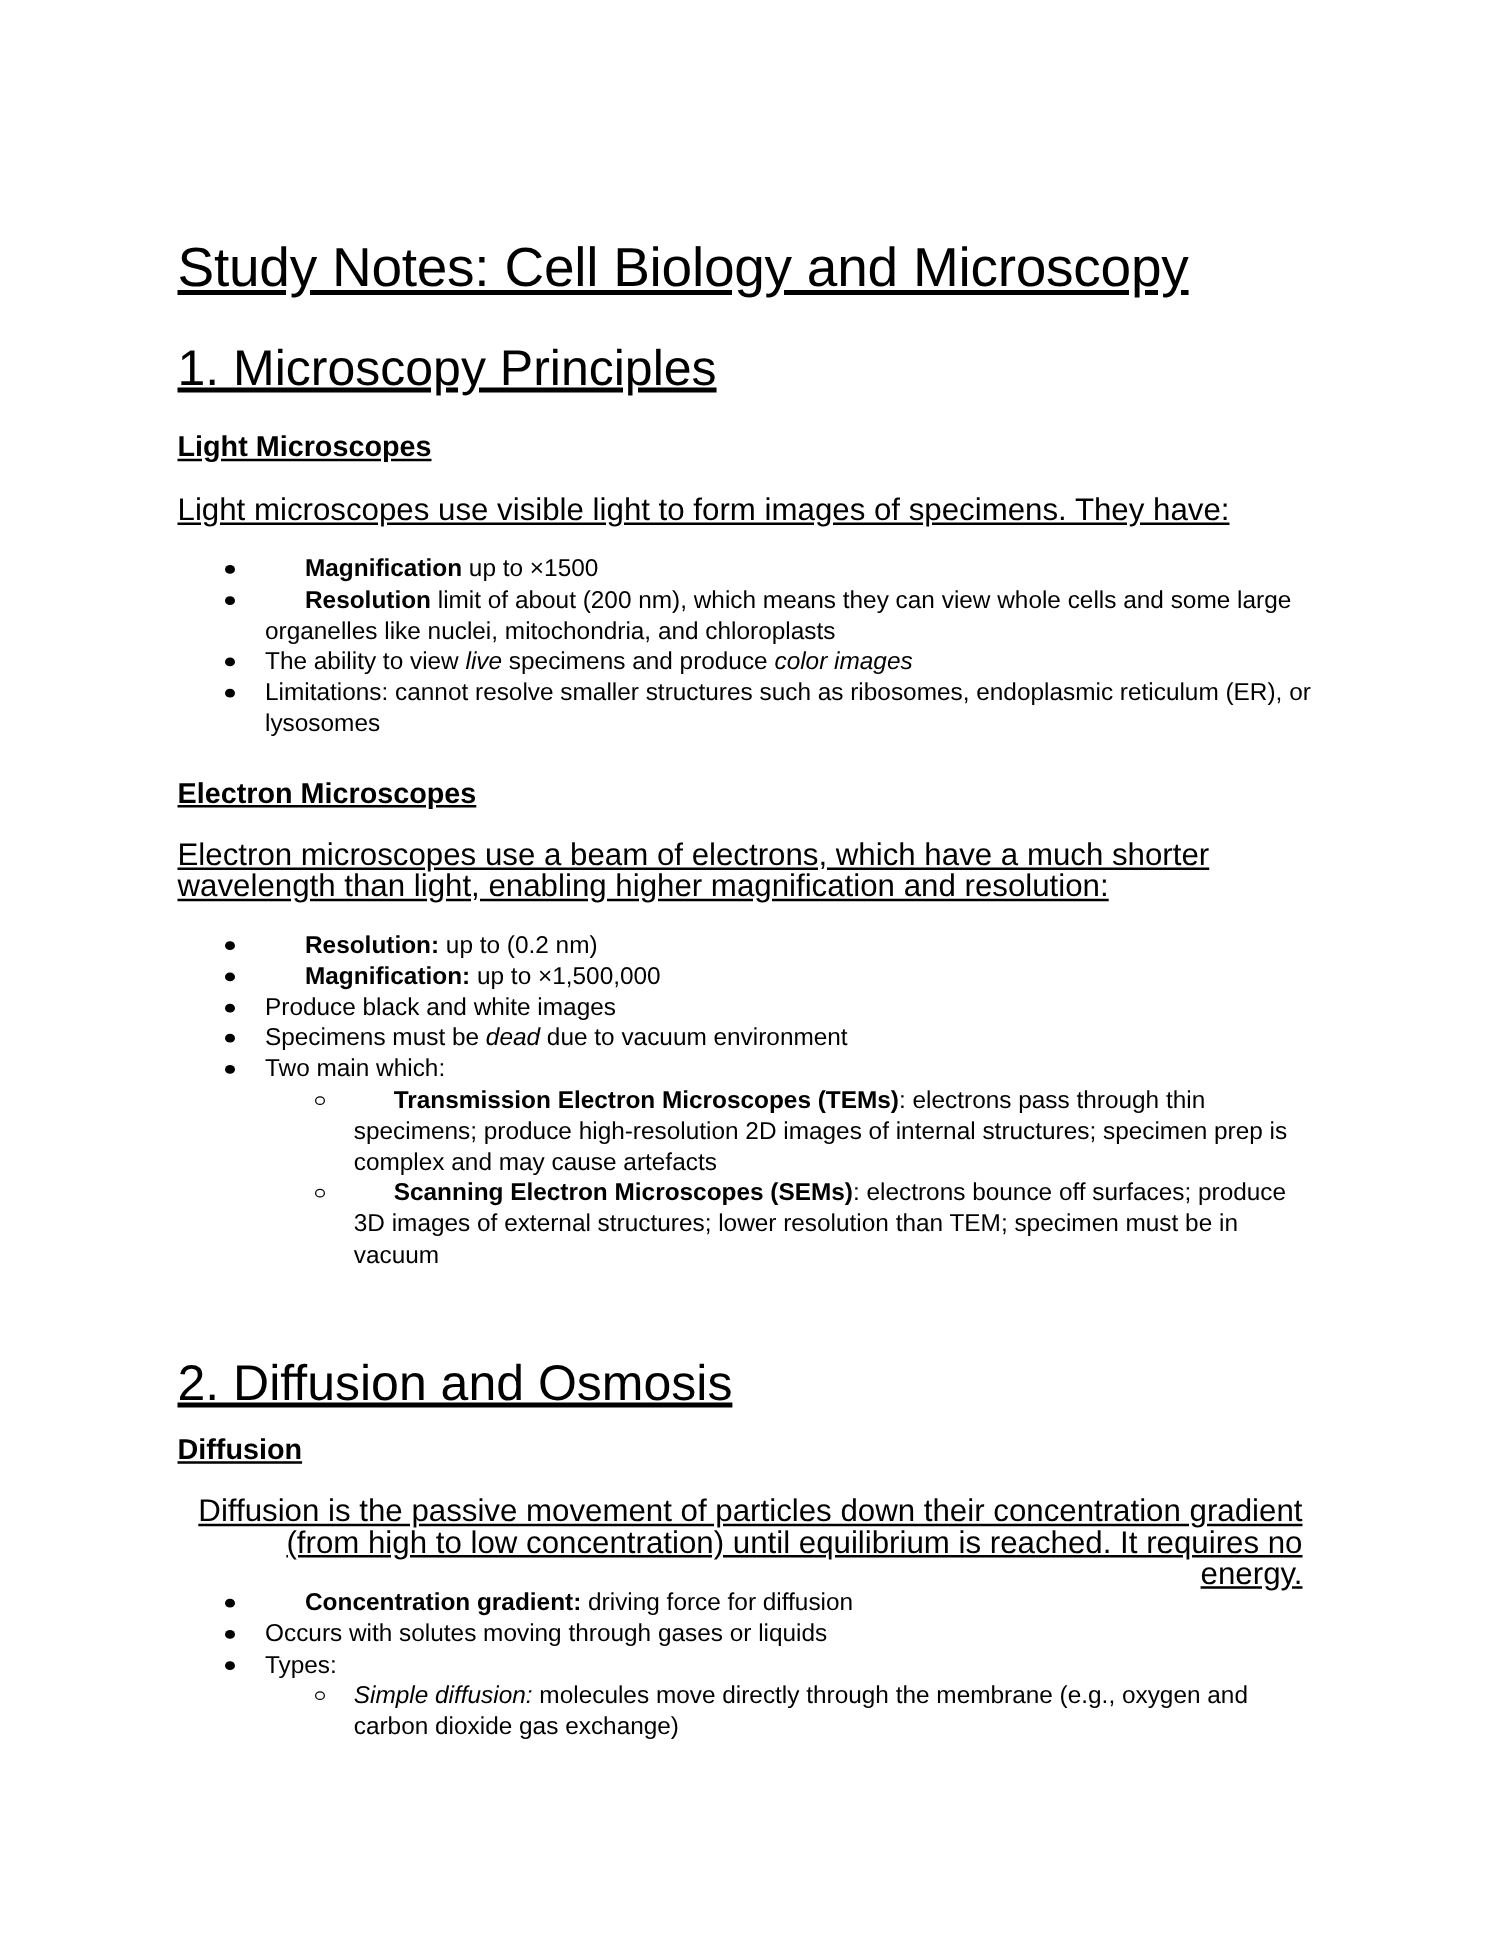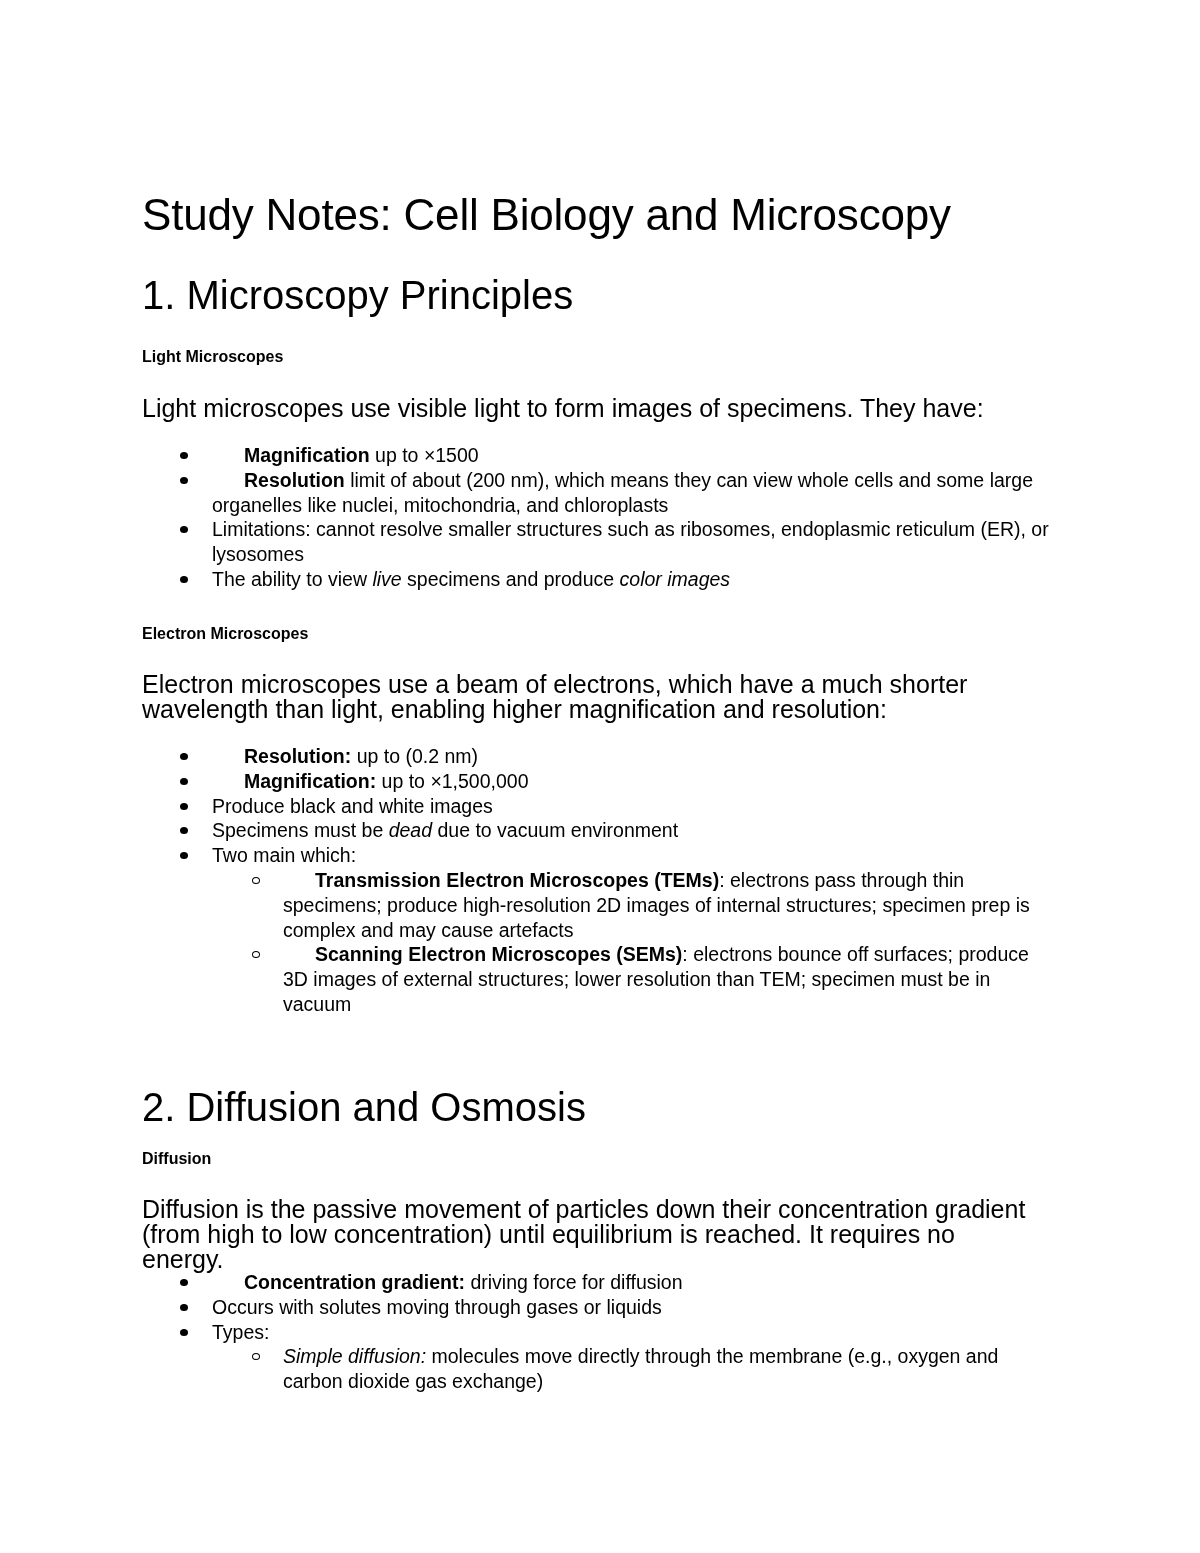--- a/index.html
+++ b/index.html
@@ -1,24 +1,24 @@
 <!DOCTYPE html>
 <html><head>
   <meta charset="utf-8">
   <style>
     html, body { margin: 0; padding: 0; background: #ffffff; }
     body {
       width: 1200px; height: 1553px; position: relative; overflow: hidden;
       font-family: "Liberation Sans", sans-serif; color: #000000;
     }
     .page { position: absolute; left: 142px; top: 0; width: 930px; }
-    .abs { position: absolute; left: 0; white-space: nowrap; }
+    .abs { position: absolute; left: 0; white-space: nowrap; text-decoration: underline; }
     .title { font-size: 44px; line-height: 50px; font-weight: normal; margin: 0; letter-spacing: -0.2px; }
     .h2 { font-size: 40px; line-height: 38px; font-weight: normal; margin: 0; }
-    .h3 { font-size: 16px; line-height: 28px; font-weight: bold; margin: 0; }
+    .h3 { font-size: 23px; line-height: 28px; font-weight: bold; margin: 0; }
     .p { font-size: 25px; line-height: 24.8px; margin: 0; white-space: normal; width: 920px; }
     ul { margin: 0; padding: 0; list-style: none; }
     .list { position: absolute; left: 0; width: 930px; font-size: 19.5px; line-height: 24.8px; }
     .li { position: relative; padding-left: 70px; }
     .li > .bullet {
       position: absolute; left: 38px; top: 9px; width: 8px; height: 7px;
       background: #000; border-radius: 50%;
     }
     .sub { margin: 0; padding: 0; list-style: none; }
     .sli { position: relative; padding-left: 141px; margin-left: -70px; }
@@ -46,25 +46,25 @@
     <li class="li">
       <span class="bullet"></span>
       <b>Magnification</b><span> up to ×1500</span>
     </li>
     <li class="li">
       <span class="bullet"></span>
       <b>Resolution</b><span> limit of about (200 nm), which means they can view whole cells and some large organelles like nuclei, mitochondria, and chloroplasts</span>
     </li>
     <li class="li">
       <span class="bullet"></span>
-      <span>Limitations: cannot resolve smaller structures such as ribosomes, endoplasmic reticulum (ER), or lysosomes</span>
+      <span>The ability to view </span><i>live</i><span> specimens and produce </span><i>color images</i>
     </li>
     <li class="li">
       <span class="bullet"></span>
-      <span>The ability to view </span><i>live</i><span> specimens and produce </span><i>color images</i>
+      <span>Limitations: cannot resolve smaller structures such as ribosomes, endoplasmic reticulum (ER), or lysosomes</span>
     </li>
   </ul>
 
   <h3 class="abs h3" style="top:620px;">Electron Microscopes</h3>
 
   <p class="abs p" style="top:672px; width:900px;">Electron microscopes use a beam of electrons, which have a much shorter wavelength than light, enabling higher magnification and resolution:</p>
 
   <ul class="list" style="top:744px;">
     <li class="li">
       <span class="bullet"></span>
@@ -95,21 +95,21 @@
           <b>Scanning Electron Microscopes (SEMs)</b><span>: electrons bounce off surfaces; produce 3D images of external structures; lower resolution than TEM; specimen must be in vacuum</span>
         </li>
       </ul>
     </li>
   </ul>
 
   <h2 class="abs h2" style="top:1088px;">2. Diffusion and Osmosis</h2>
 
   <h3 class="abs h3" style="top:1145px;">Diffusion</h3>
 
-  <p class="abs p" style="top:1197px; width:900px;">Diffusion is the passive movement of particles down their concentration gradient (from high to low concentration) until equilibrium is reached. It requires no energy.</p>
+  <p class="abs p" style="top:1197px; width:900px;text-align:right;">Diffusion is the passive movement of particles down their concentration gradient (from high to low concentration) until equilibrium is reached. It requires no energy.</p>
 
   <ul class="list" style="top:1270px;">
     <li class="li">
       <span class="bullet"></span>
       <b>Concentration gradient:</b><span> driving force for diffusion</span>
     </li>
     <li class="li">
       <span class="bullet"></span>
       <span>Occurs with solutes moving through gases or liquids</span>
     </li>

